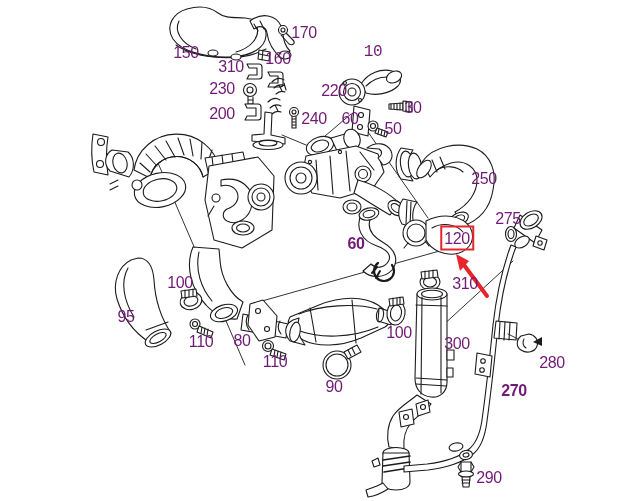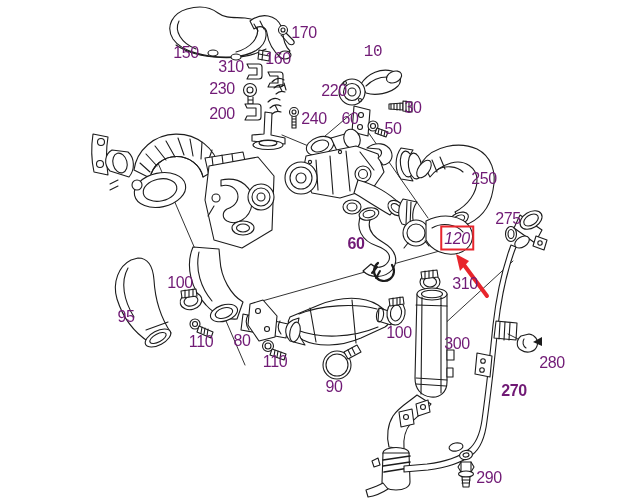--- a/index.html
+++ b/index.html
@@ -326,21 +326,21 @@
       <span class="part-label" style="left: 222px; top: 88px;">230</span>
       <span class="part-label" style="left: 296px; top: 90px; margin-left: 38px;">220</span>
       <span class="part-label" style="left: 222px; top: 113px;">200</span>
       <span class="part-label" style="left: 310px; top: 118px; padding-left: 8px;">240</span>
       <span class="part-label" style="left: 373px; top: 52px; font-family: Liberation Mono, monospace;">10</span>
       <span class="part-label" style="left: 413px; top: 107px;">30</span>
       <span class="part-label" style="left: 350px; top: 118px;">60</span>
       <span class="part-label" style="left: 393px; top: 128px;">50</span>
       <span class="part-label" style="left: 484px; top: 178px;">250</span>
       <span class="part-label" style="left: 508px; top: 218px;">275</span>
-      <span class="part-label highlighted" style="left: 457px; top: 238px; font-style: italic;">120</span>
+      <span class="part-label highlighted" style="left: 457px; top: 238px;">120</span>
       <span class="part-label" style="left: 356px; top: 243px; font-weight: bold;">60</span>
       <span class="part-label" style="left: 453px; top: 283px; margin-left: 12px;">310</span>
       <span class="part-label" style="left: 180px; top: 282px;">100</span>
       <span class="part-label" style="left: 126px; top: 316px;">95</span>
       <span class="part-label" style="left: 201px; top: 341px;">110</span>
       <span class="part-label" style="left: 242px; top: 340px;">80</span>
       <span class="part-label" style="left: 275px; top: 361px;">110</span>
       <span class="part-label" style="left: 334px; top: 386px;">90</span>
       <span class="part-label" style="left: 399px; top: 332px;">100</span>
       <span class="part-label" style="left: 457px; top: 343px;">300</span>

